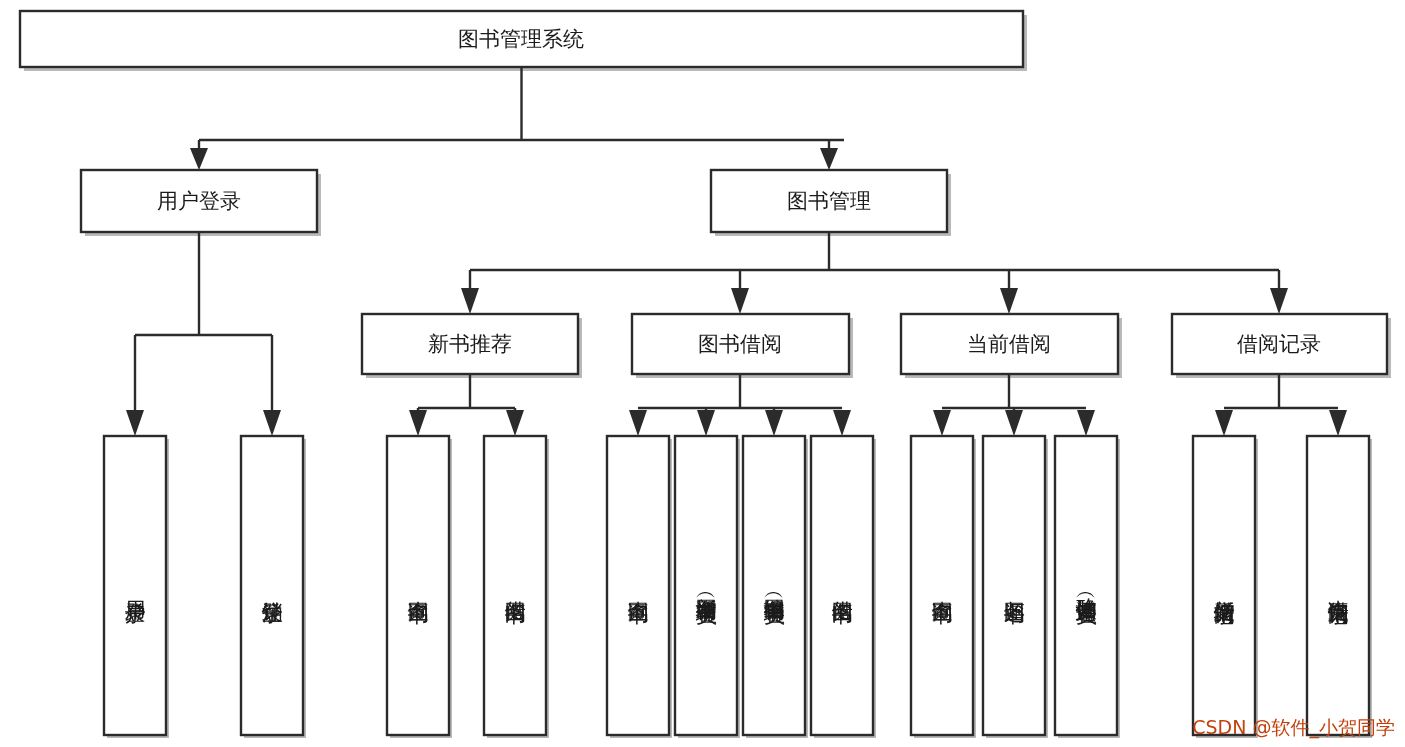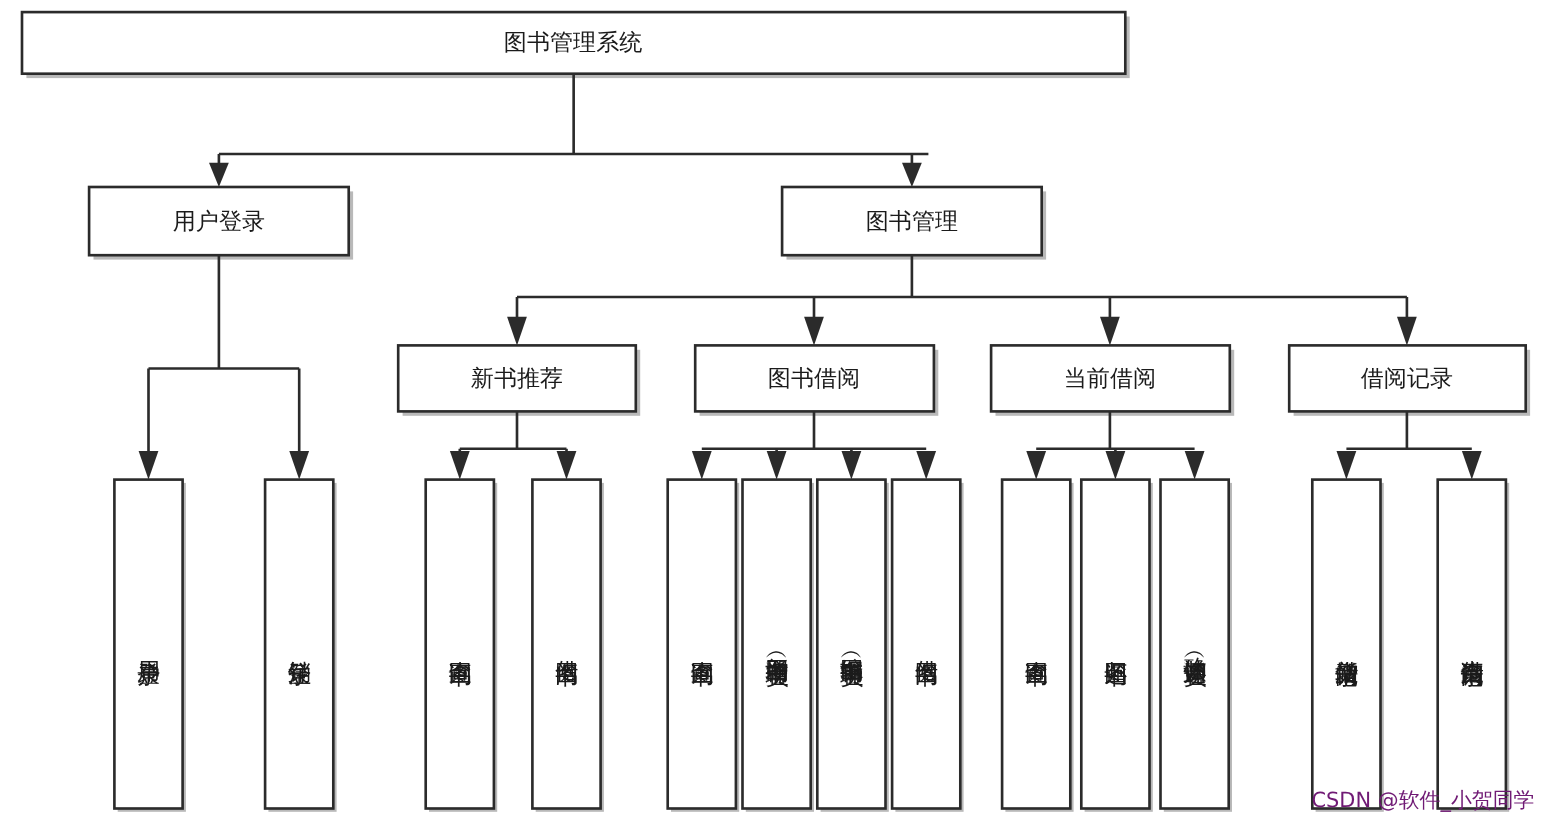--- a/index.html
+++ b/index.html
@@ -66,21 +66,21 @@
     justify-content: center;
     white-space: nowrap;
     pointer-events: none;
   }
   .watermark {
     position: absolute;
     right: 10px;
     bottom: 6px;
     font-family: "DejaVu Sans", "Liberation Sans", sans-serif;
     font-size: 19px;
-    color: #701a75;
+    color: #c2410c;
     white-space: nowrap;
   }
 </style>
 </head>
 <body>
 
 <div id="diagram-root">
 
   <svg class="tree" viewBox="0 0 1405 747">
 

